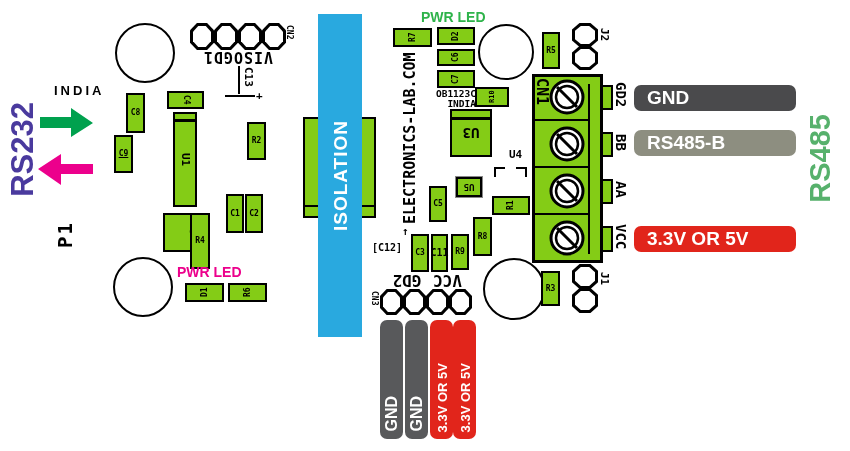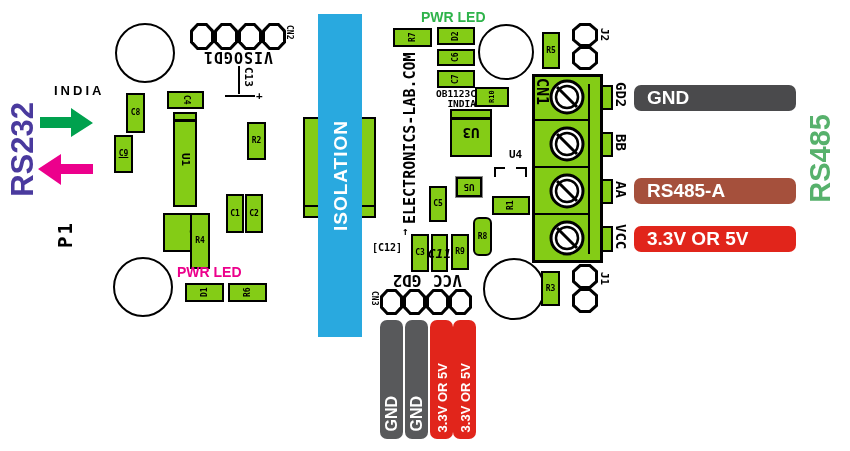--- a/index.html
+++ b/index.html
@@ -114,26 +114,26 @@
   <div class="hl" style="left:452px;top:117px;width:38px;height:3px;"></div>
 
   <div class="slk" style="left:509px;top:149px;font-size:11px;">U4</div>
   <div class="corner cl" style="left:494px;top:167px;"></div>
   <div class="corner cr" style="left:516px;top:167px;"></div>
 
   <div class="cmp r180" style="left:456px;top:177px;width:26px;height:20px;font-size:9px;border-width:2.5px;outline:1px solid #888;">U5</div>
 
   <div class="cmp" style="left:429px;top:186px;width:18px;height:36px;">C5</div>
   <div class="cmp vbu" style="left:492px;top:196px;width:38px;height:19px;">R1</div>
-  <div class="cmp" style="left:473px;top:217px;width:19px;height:39px;border-radius:6px;">R8</div>
+  <div class="cmp" style="left:473px;top:217px;width:19px;height:39px;">R8</div>
 
   <div class="slk" style="left:372px;top:243px;font-size:10px;">[C12]</div>
   <div class="slk" style="left:402px;top:226px;font-size:11px;">↑</div>
   <div class="cmp" style="left:411px;top:234px;width:18px;height:38px;">C3</div>
-  <div class="cmp" style="left:431px;top:234px;width:17px;height:38px;font-size:13px;font-style:italic;">C11</div>
+  <div class="cmp" style="left:431px;top:234px;width:17px;height:38px;font-size:10px;">C11</div>
   <div class="cmp" style="left:451px;top:234px;width:18px;height:36px;">R9</div>
 
   <div class="slk r180" style="left:388px;top:272px;width:38px;font-size:16px;text-align:center;">GD2</div>
   <div class="slk r180" style="left:429px;top:272px;width:37px;font-size:16px;text-align:center;">VCC</div>
 
   <div class="slk vtd" style="left:370px;top:291px;font-size:8px;">CN3</div>
   <div class="oct" style="left:380px;top:289px;width:23px;height:26px;"></div>
   <div class="oct" style="left:403px;top:289px;width:23px;height:26px;"></div>
   <div class="oct" style="left:426px;top:289px;width:23px;height:26px;"></div>
   <div class="oct" style="left:449px;top:289px;width:23px;height:26px;"></div>
@@ -184,21 +184,21 @@
 
   <div class="oct" style="left:572px;top:23px;width:26px;height:24px;"></div>
   <div class="oct" style="left:572px;top:46px;width:26px;height:24px;"></div>
   <div class="slk vtd" style="left:599px;top:28px;font-size:11px;">J2</div>
 
   <div class="oct" style="left:572px;top:264px;width:26px;height:25px;"></div>
   <div class="oct" style="left:572px;top:288px;width:26px;height:25px;"></div>
   <div class="slk vtd" style="left:599px;top:272px;font-size:11px;">J1</div>
 
   <div class="pill" style="top: 85px; background-color: rgb(74, 74, 76);">GND</div>
-  <div class="pill" style="top: 178px; background-color: rgb(165, 80, 60);">RS485-A</div>
+  <div class="pill" style="top: 130px; background-color: rgb(141, 142, 128);">RS485-B</div>
   <div class="pill" style="top: 226px; background-color: rgb(225, 37, 27);">3.3V OR 5V</div>
 
   <div class="flexc" style="position:absolute;left:798px;top:106px;width:44px;height:104px;">
     <span class="slk sans vbu" style="position: static; font-size: 29px; color: rgb(87, 177, 108);">RS485</span>
   </div>
 
   <div class="vpill" style="left: 380px; background-color: rgb(88, 89, 91);">
     <span style="font-size:16px;">GND</span>
   </div>
   <div class="vpill" style="left: 405px; background-color: rgb(88, 89, 91);">

